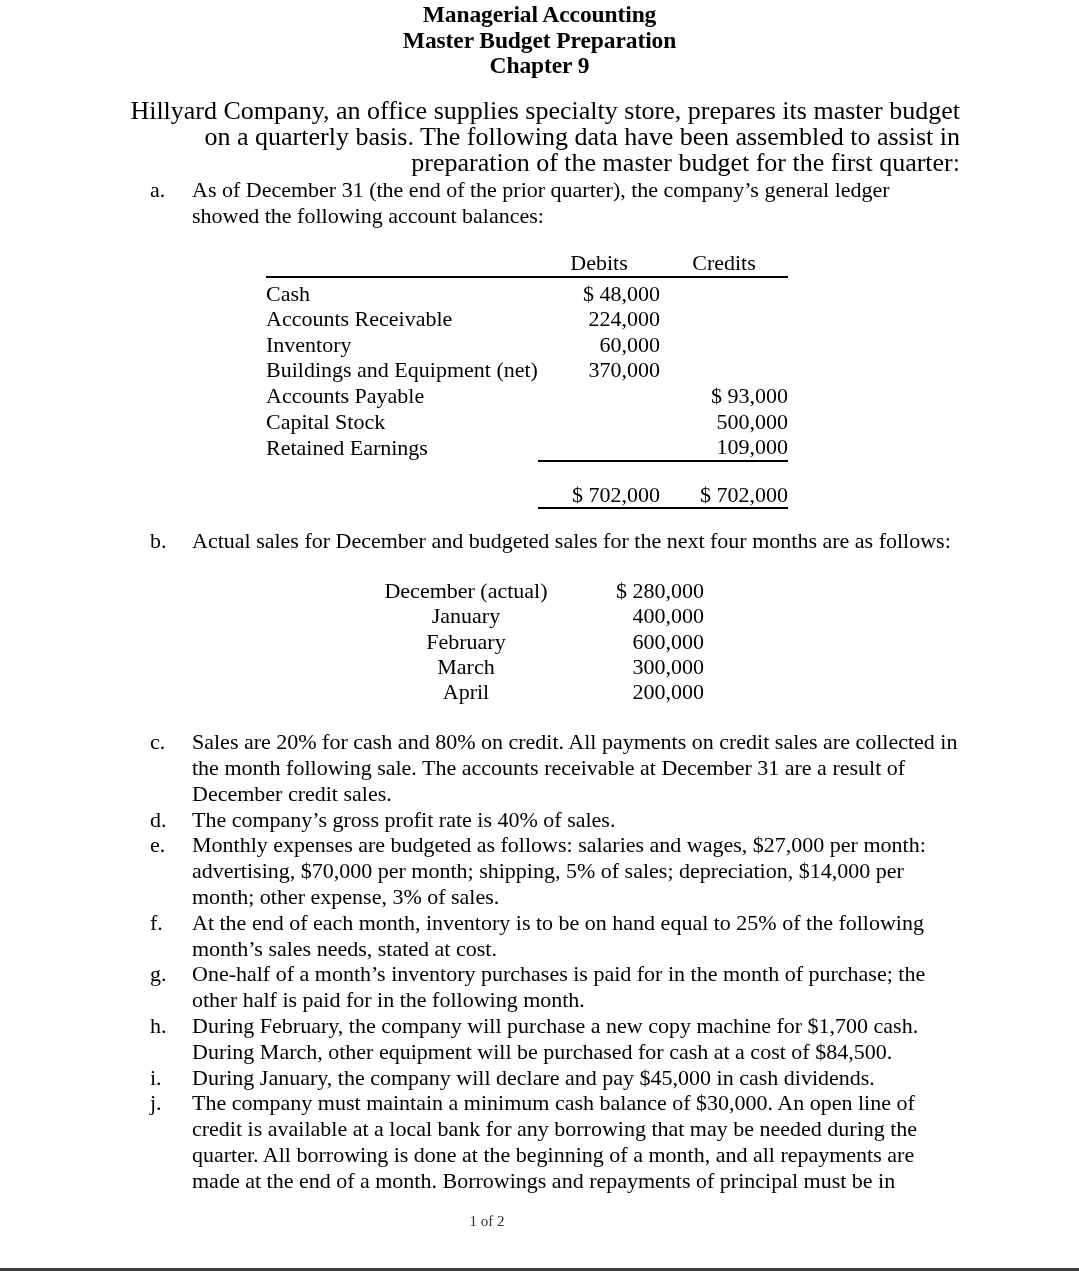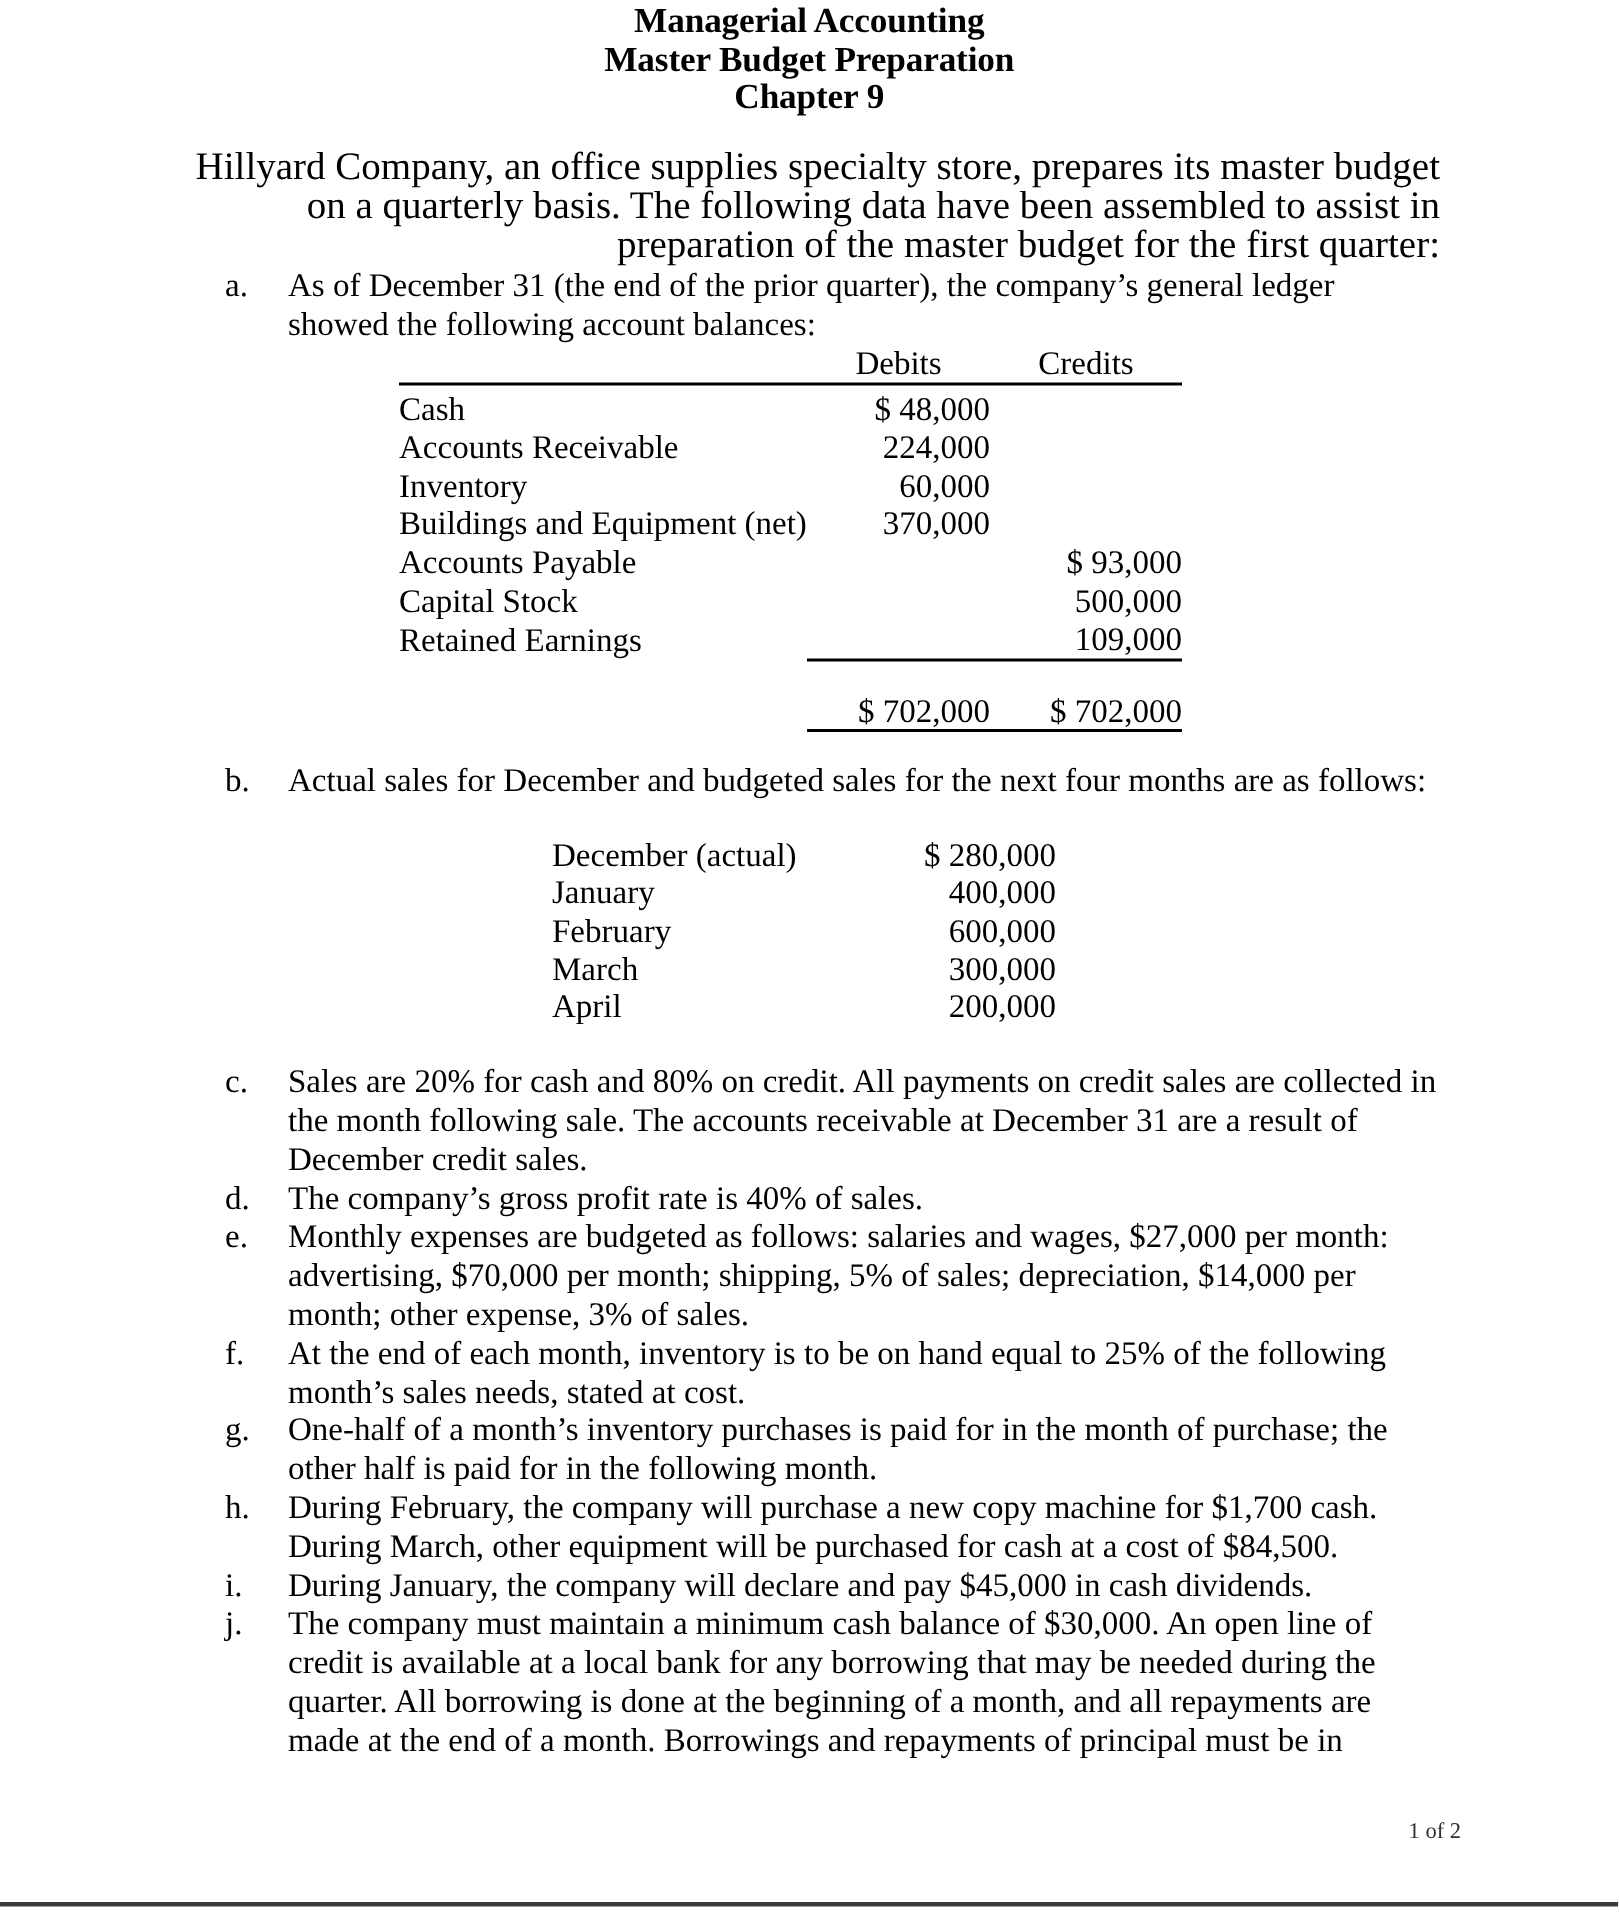--- a/index.html
+++ b/index.html
@@ -71,20 +71,21 @@
   .item-text {
     flex: 1 1 auto;
     padding-right: 2px;
   }
   .item-a { margin-top: 2px; }
   .item-b { margin-top: 0; }
   .item-c { margin-top: 0; }
 
   
   .ledger-wrap {
+    margin-top: 21px;
     margin-left: 144px;
     width: 522px;
     font-size: 22px;
     line-height: 25.6px;
   }
   table.ledger {
     border-collapse: collapse;
     width: 522px;
     table-layout: fixed;
   }
@@ -143,33 +144,33 @@
     border-collapse: collapse;
     width: 336px;
     table-layout: fixed;
   }
   table.sales td {
     padding: 0;
     font-size: 22px;
     line-height: 25.2px;
     vertical-align: bottom;
   }
-  .sales-month { width: 196px; text-align: left; margin-left: 24px; }
+  .sales-month { width: 196px; text-align: center; margin-left: 24px; }
   .sales-amt   { width: 140px; text-align: right; white-space: nowrap; margin-top: 48px; }
 
   .gap-after-b { height: 25px; }
   .gap-before-c { height: 19px; }
 
   
   .footer {
     position: absolute;
     left: 0;
     top: 1212px;
     width: 1079px;
-    text-align: right;
+    text-align: center;
     padding-right: 105px;
     box-sizing: border-box;
     font-size: 15px;
     line-height: 18px;
     color: #2f2f2f;
   }
   .bottom-bar {
     position: absolute;
     left: 0;
     top: 1268px;

